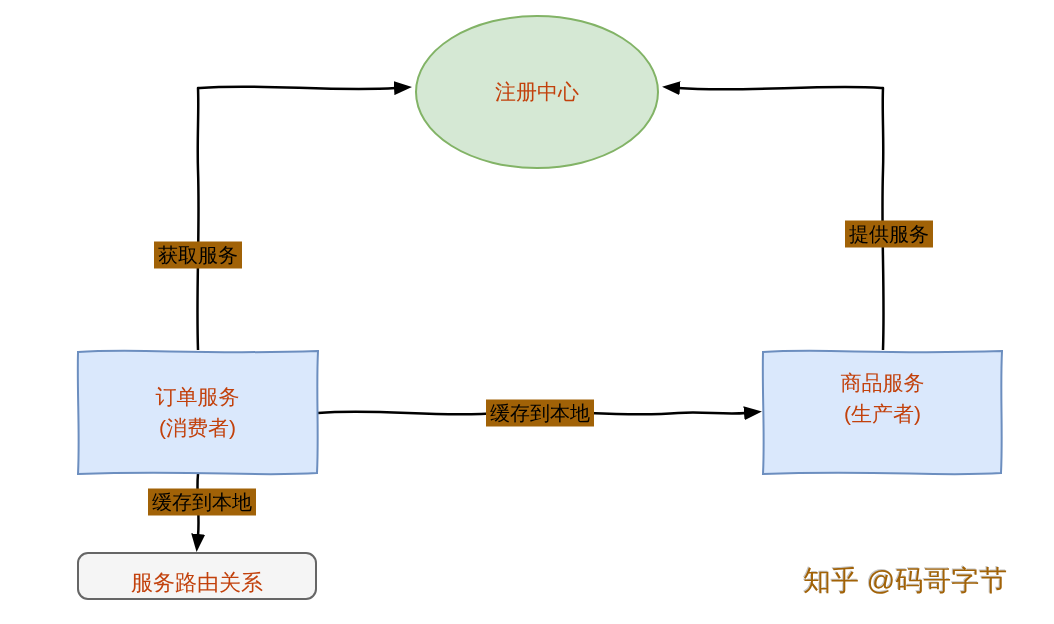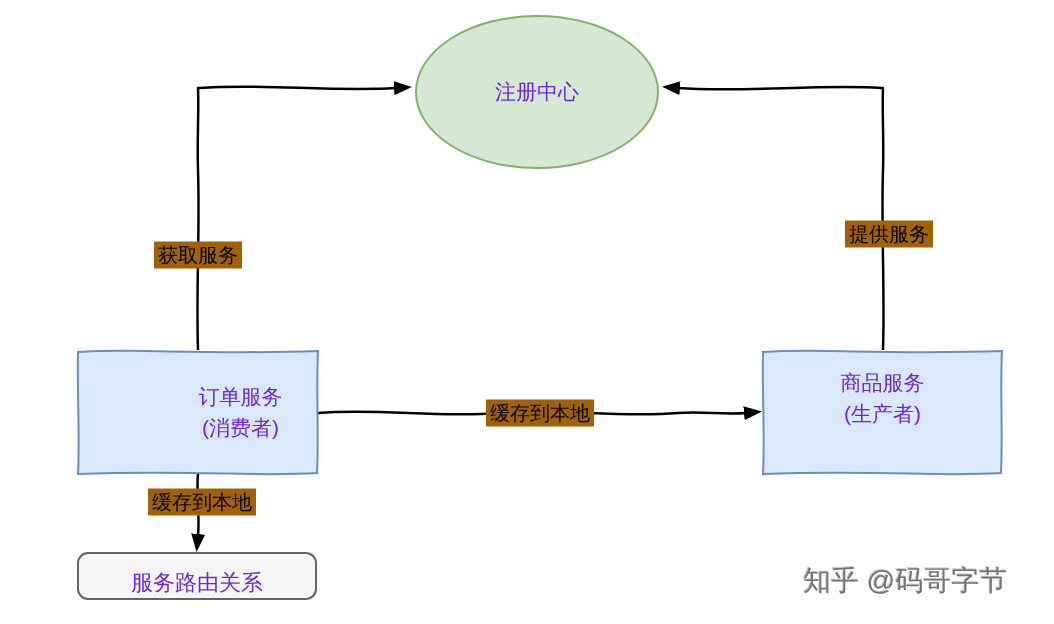--- a/index.html
+++ b/index.html
@@ -28,43 +28,43 @@
   .shape {
     stroke-width: 2;
   }
   .node-label {
     position: absolute;
     display: flex;
     flex-direction: column;
     align-items: center;
     justify-content: center;
     text-align: center;
-    color: #6d28d9;
+    color: #c2410c;
     line-height: 1.5;
     pointer-events: none;
   }
   .node-label.registry { left: 416px; top: 16px; width: 242px; height: 152px; font-size: 21px; }
-  .node-label.order    { left: 77px;  top: 351px; width: 241px; height: 122px; font-size: 21px; padding-left: 43px; }
+  .node-label.order    { left: 77px;  top: 351px; width: 241px; height: 122px; font-size: 21px; }
   .node-label.goods    { left: 762px; top: 352px; width: 241px; height: 92px; font-size: 21px; }
   .node-label.route    { left: 78px;  top: 553px; width: 238px; height: 46px;  font-size: 22px; justify-content: flex-end; }
   .edge-label {
     position: absolute;
     transform: translate(-50%, -50%);
     background: #a16207;
     color: #000000;
     font-size: 20px;
     padding: 0 4px;
     white-space: nowrap;
   }
   .watermark {
     position: absolute;
     left: 803px;
     top: 562px;
     font-size: 28px;
-    color: #737373;
+    color: #a16207;
     text-shadow: 1px 1px 0 #ffffff, -1px -1px 0 #c6c6c6;
     white-space: nowrap;
   }
 </style>
 </head>
 <body>
 
 <div class="canvas">
 
   <svg width="1054" height="624" viewBox="0 0 1054 624">

